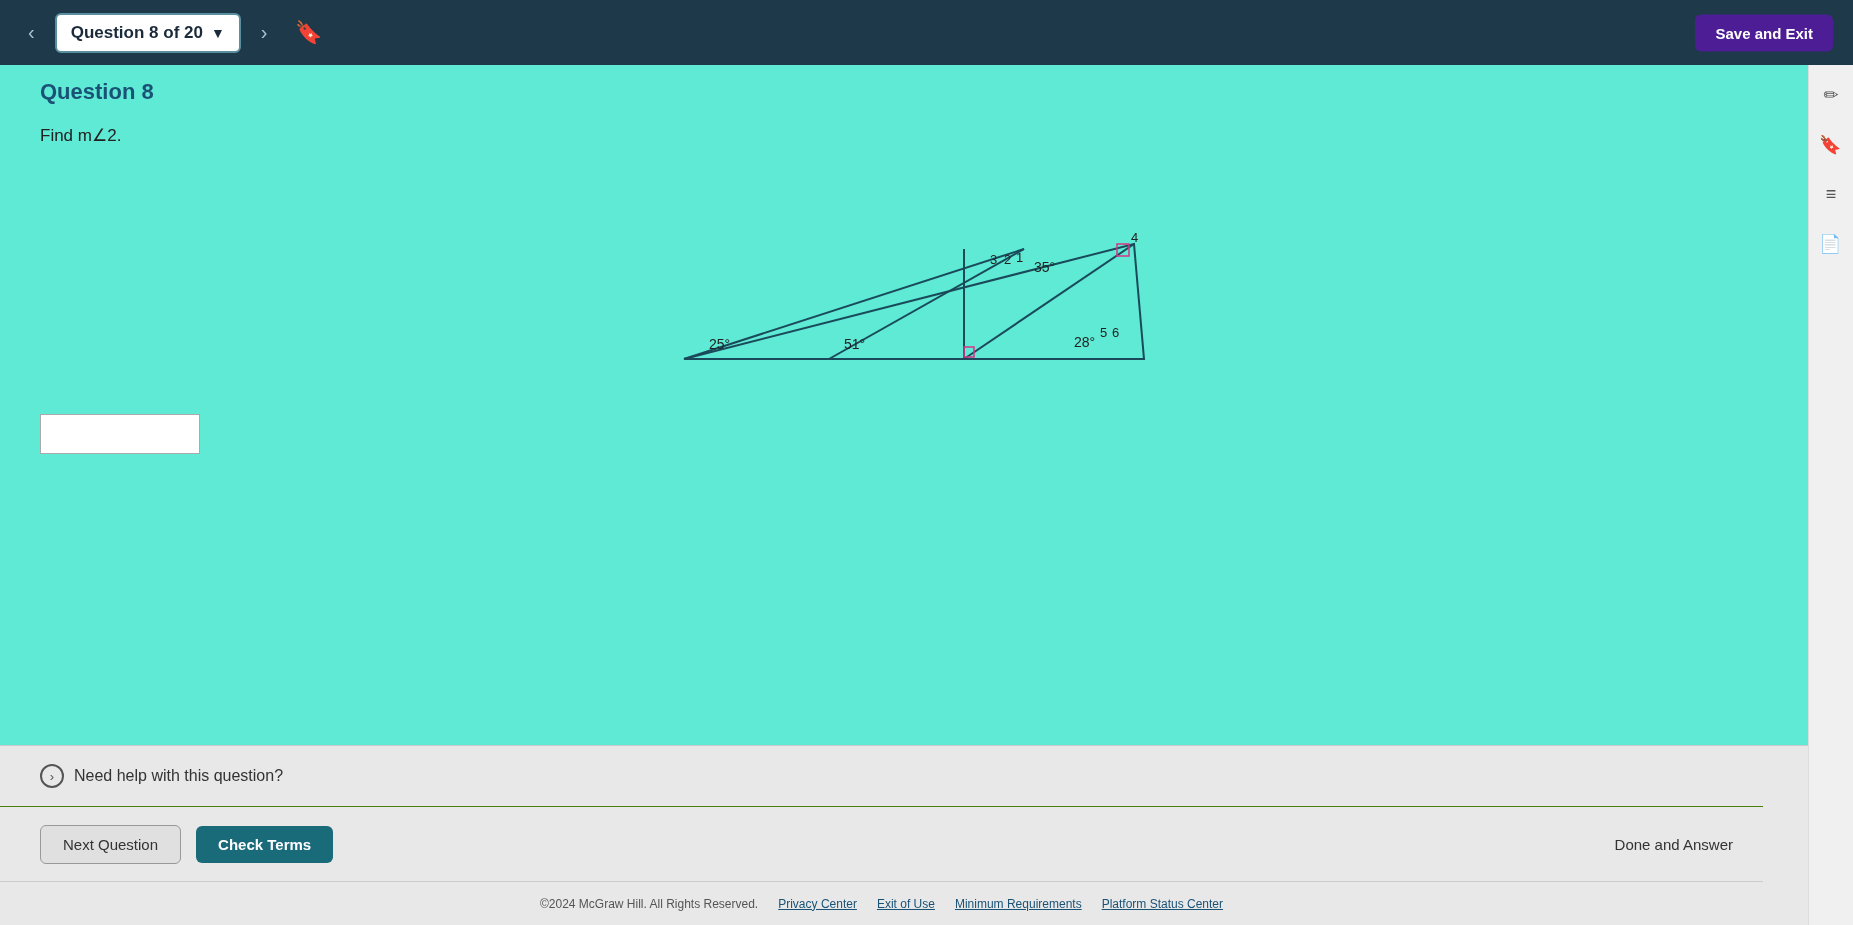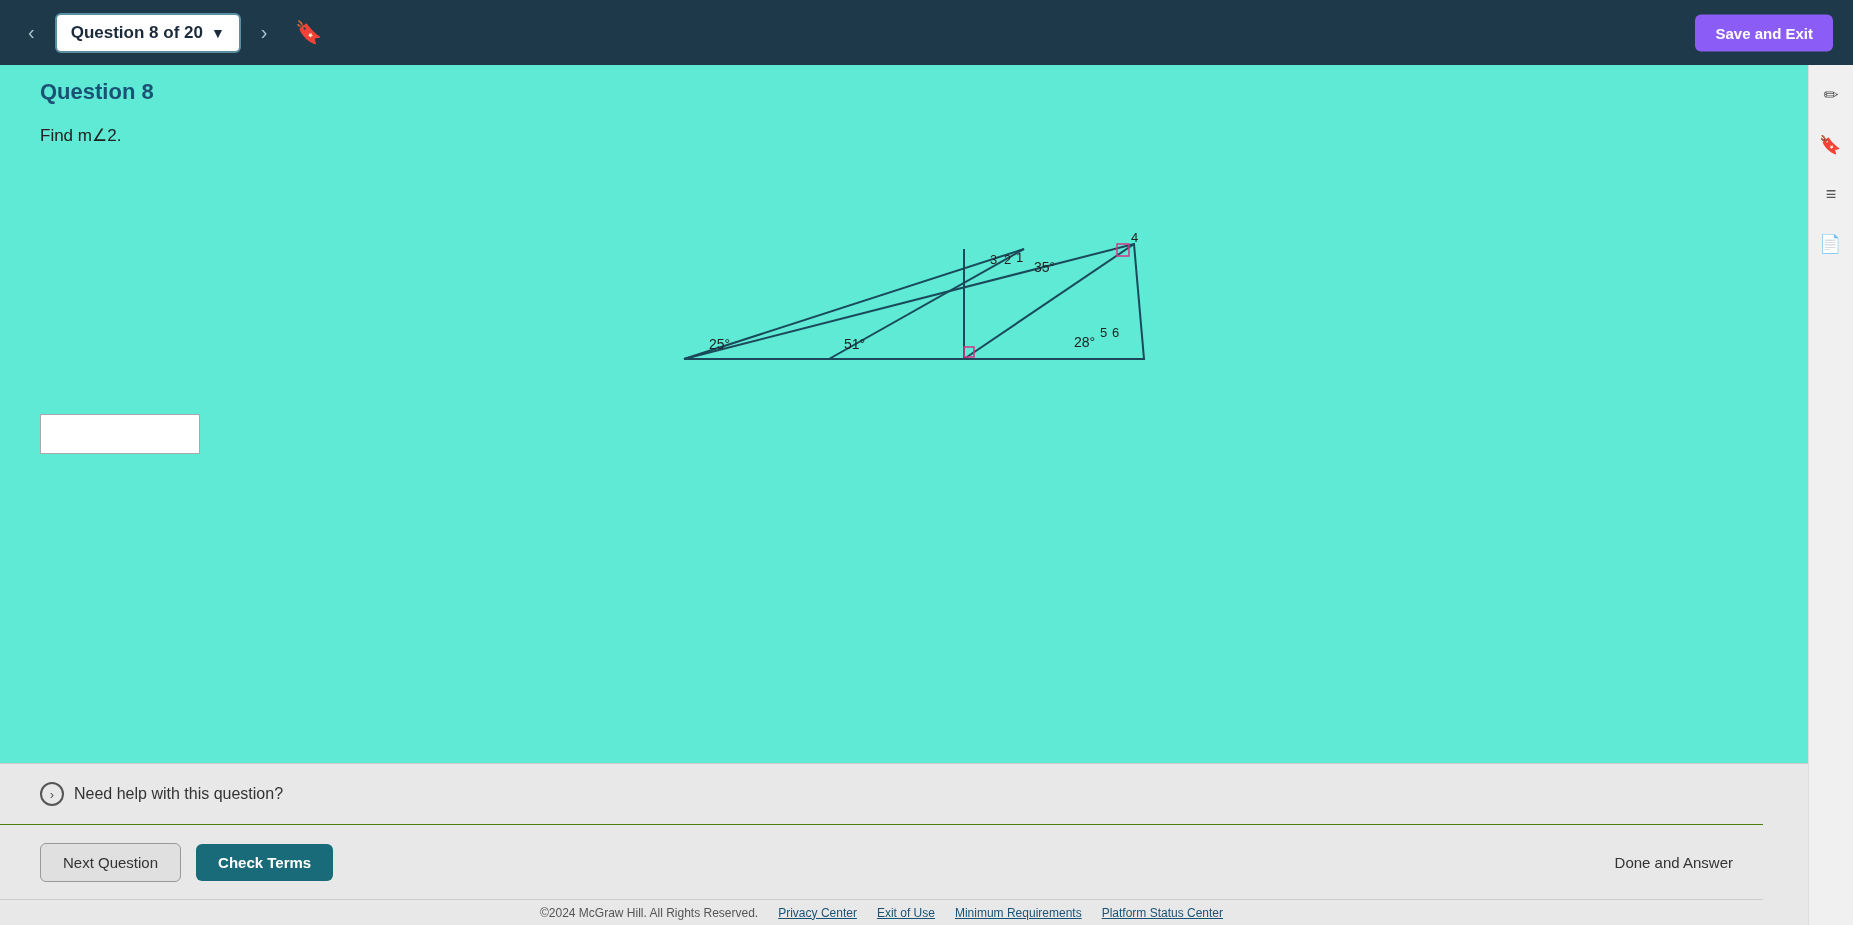--- a/index.html
+++ b/index.html
@@ -64,21 +64,21 @@
       background: none;
       border: none;
       padding: 4px 8px;
     }
 
     .save-exit-btn {
       position: absolute;
       right: 20px;
       top: 50%;
       transform: translateY(-50%);
-      background: #8b5cf6;
+      background: #4c1d95;
       color: white;
       border: none;
       border-radius: 6px;
       padding: 10px 20px;
       font-size: 15px;
       font-weight: bold;
       cursor: pointer;
     }
 
     
@@ -219,21 +219,21 @@
       position: absolute;
       right: 30px;
       font-size: 15px;
       color: #333;
     }
 
     
     .footer {
       background: #e8e8e8;
       border-top: 1px solid #ccc;
-      height: 26px;
+      height: 44px;
       display: flex;
       align-items: center;
       justify-content: center;
       gap: 20px;
       font-size: 12px;
       color: #555;
       flex-shrink: 0;
       margin-right: 45px;
     }
 

